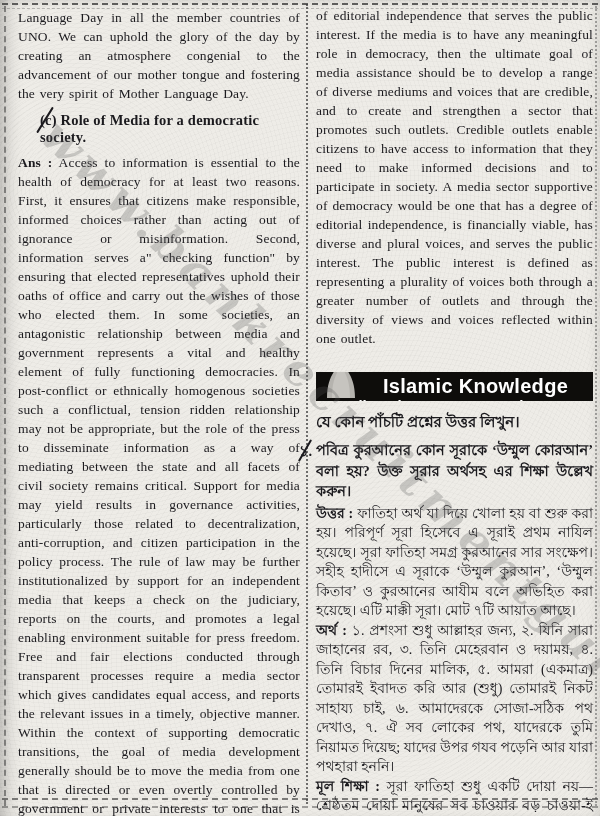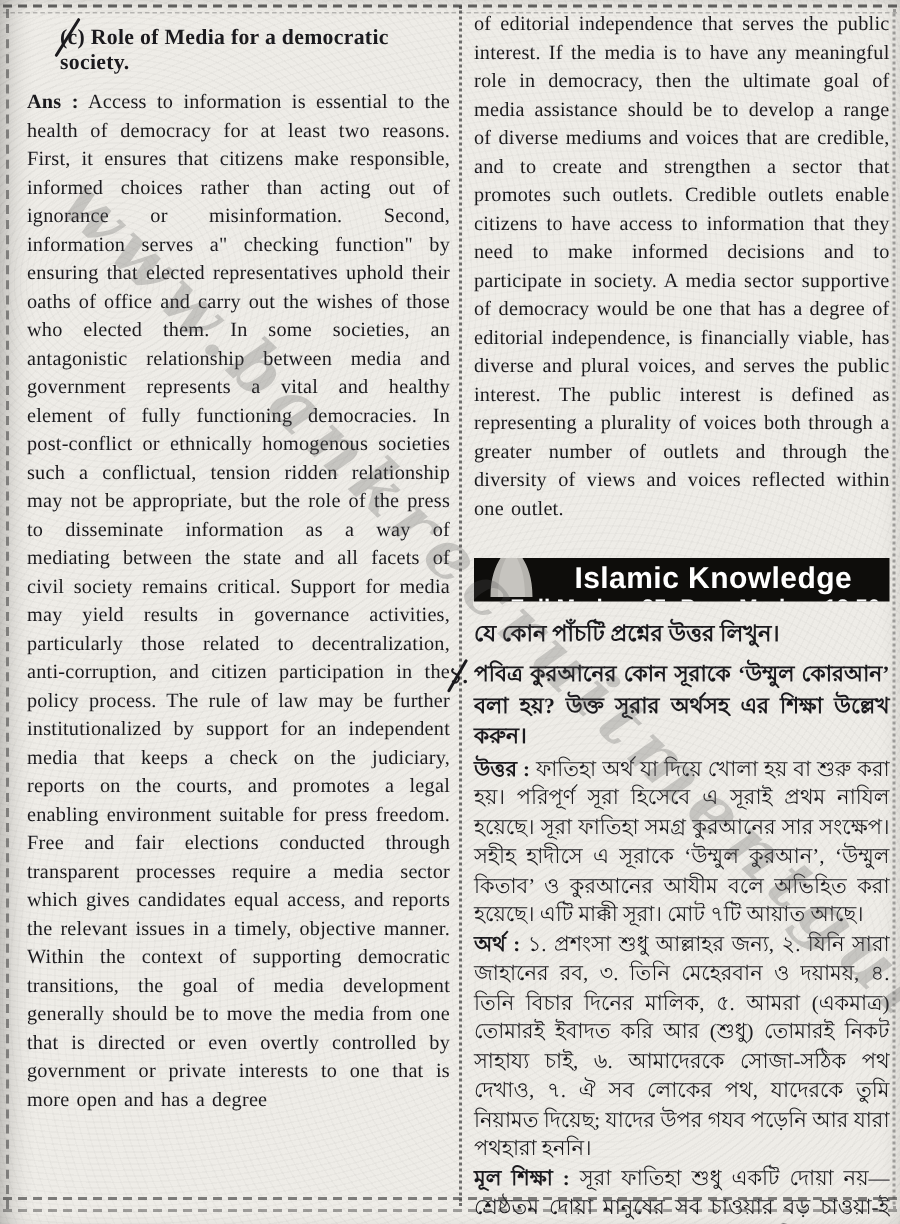--- a/index.html
+++ b/index.html
@@ -59,20 +59,21 @@
 
   <div class="b-top"></div>
   <div class="b-top2"></div>
   <div class="b-left"></div>
   <div class="b-right"></div>
   <div class="b-bottom"></div>
   <div class="b-bottom2"></div>
   <div class="divider"></div>
 
   <div class="col col-left">
+    <p class="en">Language Day in all the member countries of UNO. We can uphold the glory of the day by creating an atmosphere congenial to the advancement of our mother tongue and fostering the very spirit of Mother Language Day.</p>
     <div class="heading">
       <span class="tick tick-c"></span>
       <span>(c) Role of Media for a democratic society.</span>
     </div>
     <p class="en">
       <b>Ans :</b>
       <span>Access to information is essential to the health of democracy for at least two reasons. First, it ensures that citizens make responsible, informed choices rather than acting out of ignorance or misinformation. Second, information serves a" checking function" by ensuring that elected representatives uphold their oaths of office and carry out the wishes of those who elected them. In some societies, an antagonistic relationship between media and government represents a vital and healthy element of fully functioning democracies. In post-conflict or ethnically homogenous societies such a conflictual, tension ridden relationship may not be appropriate, but the role of the press to disseminate information as a way of mediating between the state and all facets of civil society remains critical. Support for media may yield results in governance activities, particularly those related to decentralization, anti-corruption, and citizen participation in the policy process. The rule of law may be further institutionalized by support for an independent media that keeps a check on the judiciary, reports on the courts, and promotes a legal enabling environment suitable for press freedom. Free and fair elections conducted through transparent processes require a media sector which gives candidates equal access, and reports the relevant issues in a timely, objective manner. Within the context of supporting democratic transitions, the goal of media development generally should be to move the media from one that is directed or even overtly controlled by government or private interests to one that is more open and has a degree</span>
     </p>
   </div>
 

